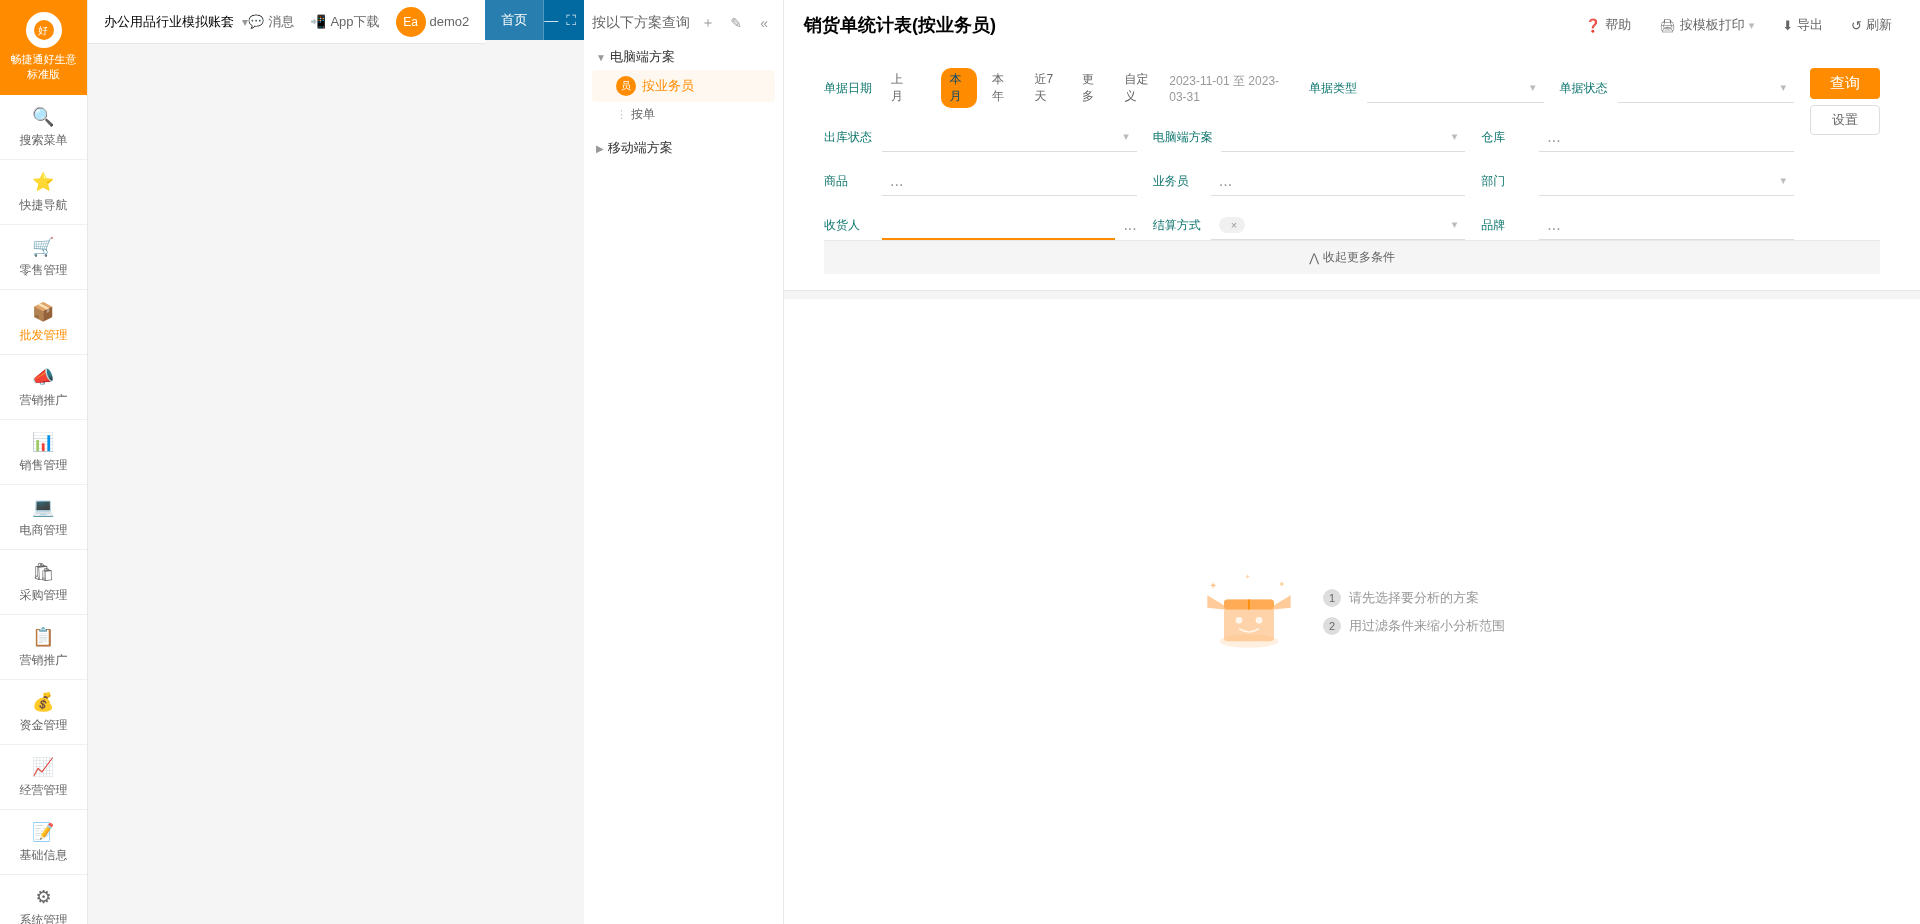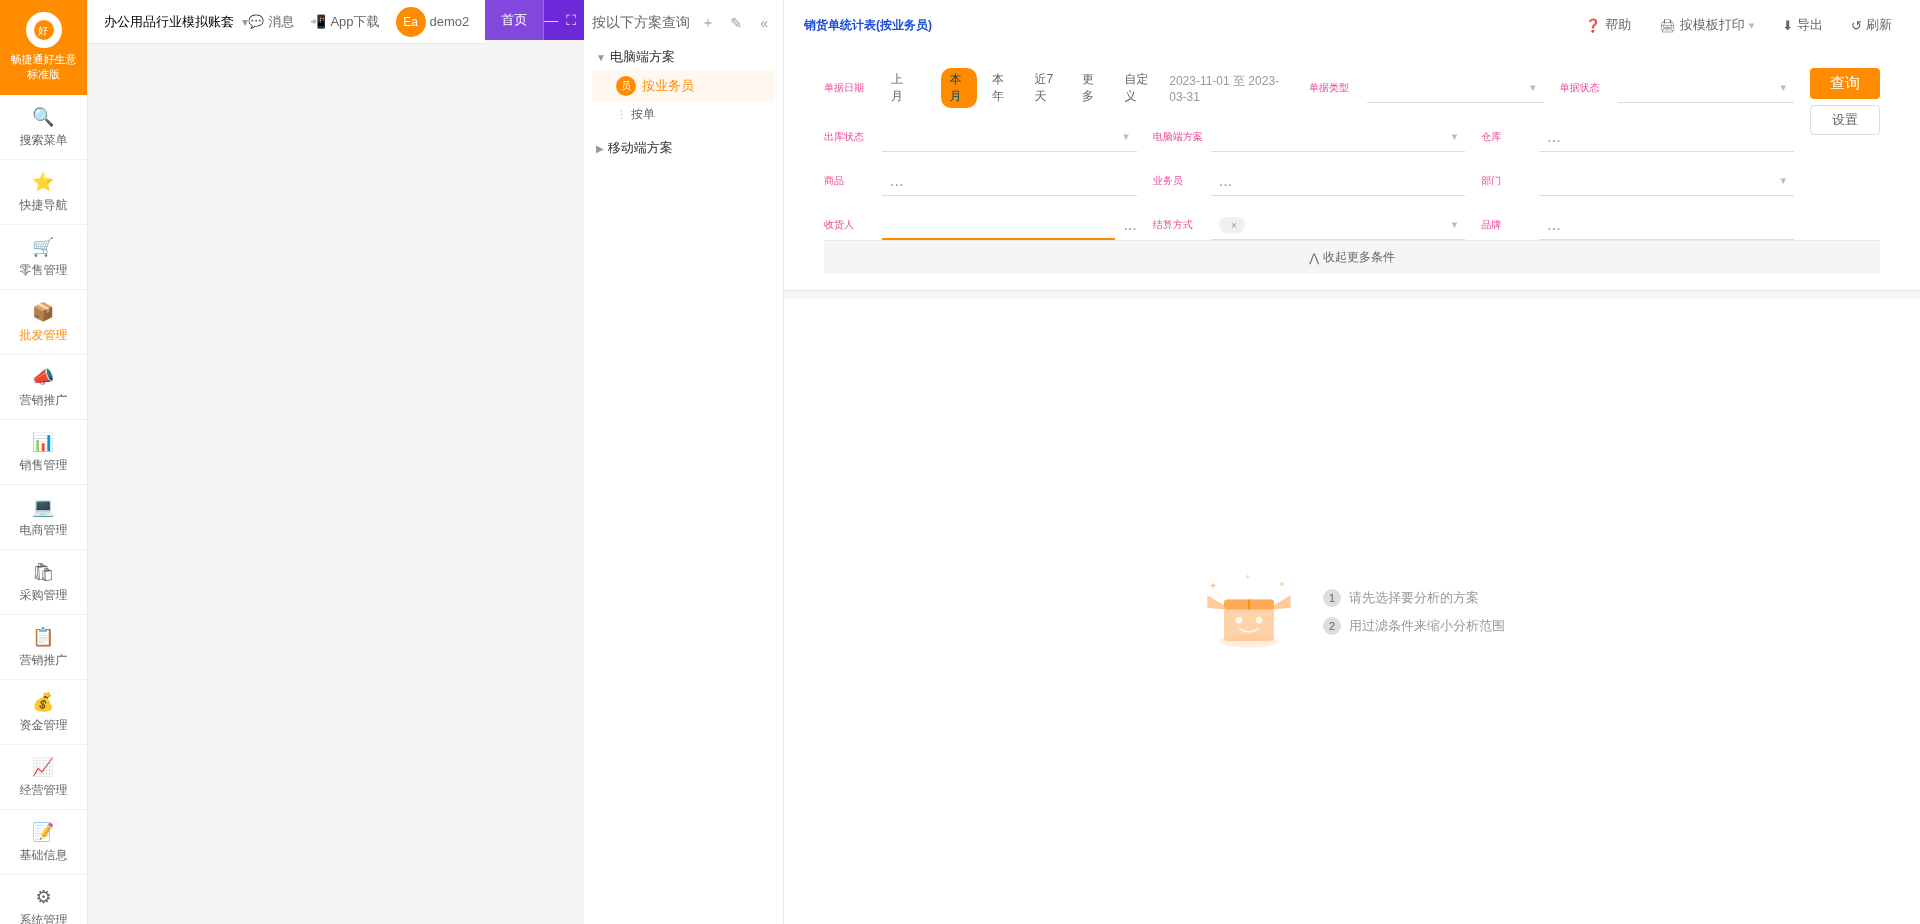--- a/index.html
+++ b/index.html
@@ -104,21 +104,21 @@
       display: flex;
       align-items: center;
       justify-content: center;
       color: #fff;
       font-size: 12px;
     }
 
     
     .tab-bar {
       height: 40px;
-      background: #6d28d9;
+      background: #0369a1;
       display: flex;
       align-items: center;
       padding: 8px 0;
       flex-shrink: 0;
     }
     .tab-item {
       height: 40px;
       display: flex;
       align-items: center;
       padding: 0 16px;
@@ -272,23 +272,23 @@
       border-bottom: 1px solid #e8e8e8;
       flex-shrink: 0;
     }
     .page-title-row {
       display: flex;
       align-items: center;
       justify-content: space-between;
       margin-bottom: 14px;
     }
     .page-title {
-      font-size: 12px;
+      font-size: 18px;
       font-weight: 600;
-      color: #1d4ed8;
+      color: #000000;
     }
     .page-actions {
       display: flex;
       align-items: center;
       gap: 12px;
     }
     .page-action-btn {
       display: flex;
       align-items: center;
       gap: 4px;
@@ -312,22 +312,22 @@
       margin-bottom: 14px;
     }
     .filter-row:last-child { margin-bottom: 0; }
     .filter-field {
       display: flex;
       align-items: center;
       gap: 8px;
       flex: 1;
     }
     .filter-label {
-      color: #ec4899;
-      font-size: 10px;
+      color: #0f766e;
+      font-size: 12px;
       white-space: nowrap;
       min-width: 50px;
     }
     .filter-input {
       flex: 1;
       height: 30px;
       border: none;
       border-bottom: 1px solid #ddd;
       padding: 0 8px;
       font-size: 13px;

